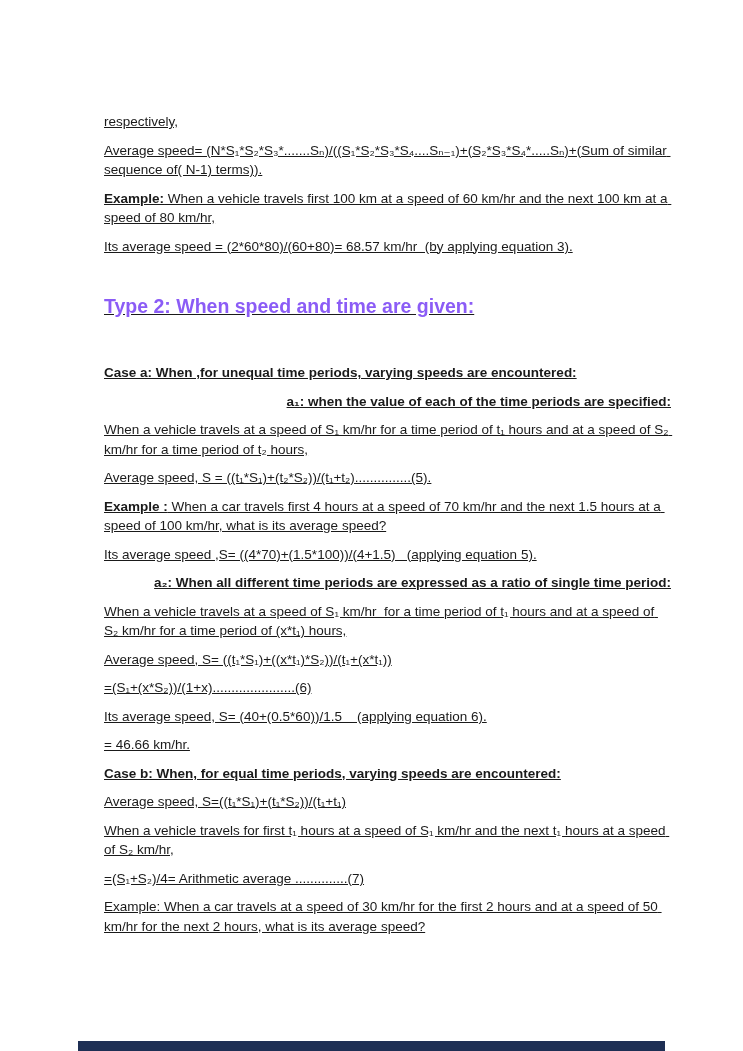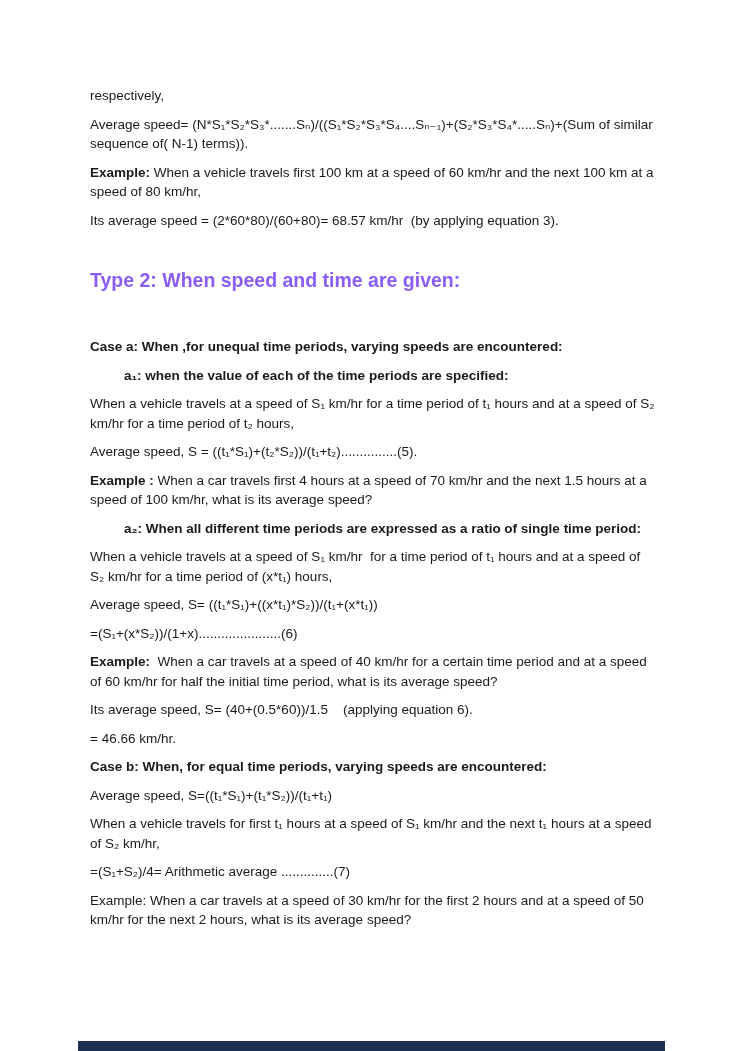--- a/index.html
+++ b/index.html
@@ -7,25 +7,26 @@
     position: relative;
     width: 743px;
     height: 1051px;
     background: #ffffff;
     overflow: hidden;
     font-family: "Liberation Sans", "DejaVu Sans", sans-serif;
     color: #1a1a1a;
   }
   .content {
     position: absolute;
-    top: 0; left: 90px;
+    top: 0; left: 104px;
     width: 567px;
-    padding-top: 86px;
+    padding-top: 112px;
     font-size: 13.5px;
     line-height: 19.5px;
+    text-decoration: underline;
   }
   .para {
     margin: 0 0 9px 0;
     white-space: pre-wrap;
   }
   .b { font-weight: bold; }
   .h-type2 {
     font-size: 19.5px;
     line-height: 26px;
     font-weight: bold;
@@ -36,20 +37,21 @@
   .case-title {
     font-weight: bold;
     margin: 0 0 9px 0;
     white-space: pre-wrap;
   }
   .sub-title {
     font-weight: bold;
     margin: 0 0 9px 0;
     padding-left: 34px;
     white-space: pre-wrap;
+    text-align: right;
   }
   .bottom-bar {
     position: absolute;
     left: 78px;
     bottom: 0;
     width: 587px;
     height: 10px;
   }
 </style>
 </head>
@@ -71,31 +73,31 @@
     <p class="case-title">Case a: When ,for unequal time periods, varying speeds are encountered:</p>
 
     <p class="sub-title">a₁: when the value of each of the time periods are specified:</p>
 
     <p class="para">When a vehicle travels at a speed of S₁ km/hr for a time period of t₁ hours and at a speed of S₂ km/hr for a time period of t₂ hours,</p>
 
     <p class="para">Average speed, S = ((t₁*S₁)+(t₂*S₂))/(t₁+t₂)...............(5).</p>
 
     <p class="para"><span class="b">Example :</span><span> When a car travels first 4 hours at a speed of 70 km/hr and the next 1.5 hours at a speed of 100 km/hr, what is its average speed?</span></p>
 
+    <p class="para">Its average speed ,S= ((4*70)+(1.5*100))/(4+1.5)   (applying equation 5).</p>
 
 
     <p class="sub-title">a₂: When all different time periods are expressed as a ratio of single time period:</p>
 
     <p class="para">When a vehicle travels at a speed of S₁ km/hr  for a time period of t₁ hours and at a speed of S₂ km/hr for a time period of (x*t₁) hours,</p>
 
     <p class="para">Average speed, S= ((t₁*S₁)+((x*t₁)*S₂))/(t₁+(x*t₁))</p>
 
     <p class="para">=(S₁+(x*S₂))/(1+x)......................(6)</p>
 
-    <p class="para"><span class="b">Example:</span><span>  When a car travels at a speed of 40 km/hr for a certain time period and at a speed of 60 km/hr for half the initial time period, what is its average speed?</span></p>
 
     <p class="para">Its average speed, S= (40+(0.5*60))/1.5    (applying equation 6).</p>
 
     <p class="para">= 46.66 km/hr.</p>
 
     <p class="case-title">Case b: When, for equal time periods, varying speeds are encountered:</p>
 
     <p class="para">Average speed, S=((t₁*S₁)+(t₁*S₂))/(t₁+t₁)</p>
 
     <p class="para">When a vehicle travels for first t₁ hours at a speed of S₁ km/hr and the next t₁ hours at a speed of S₂ km/hr,</p>

